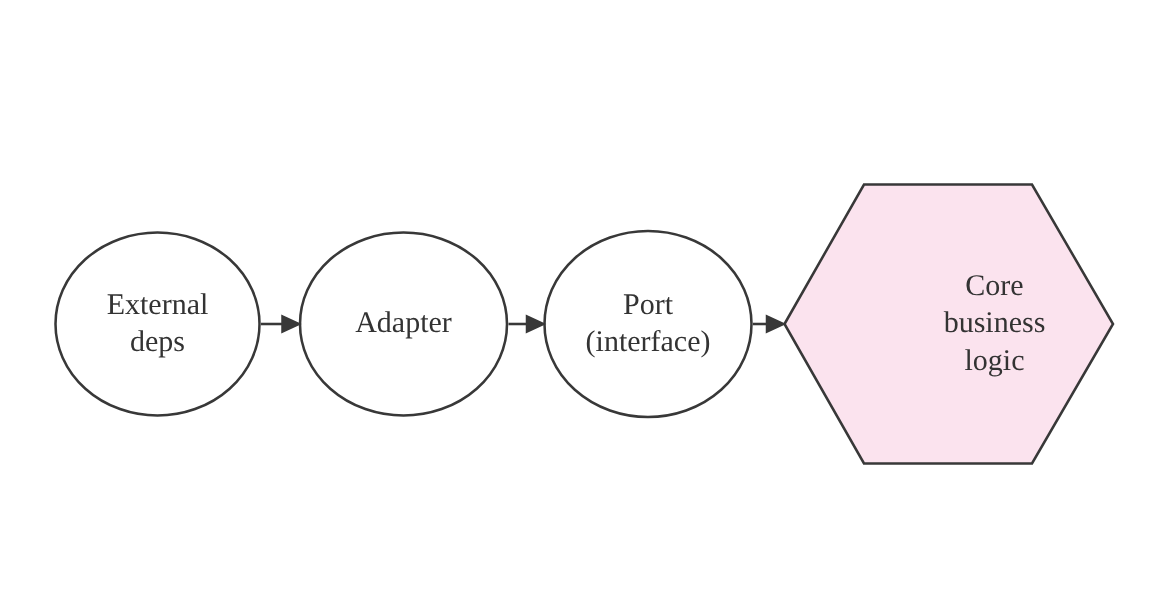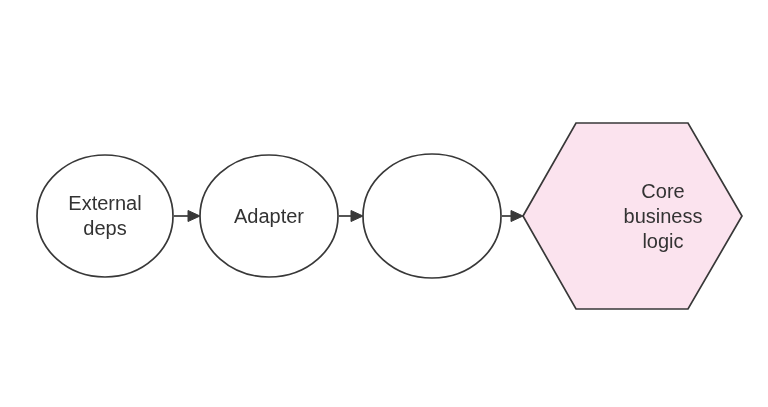--- a/index.html
+++ b/index.html
@@ -6,21 +6,21 @@
     margin: 0;
     padding: 0;
     background: #ffffff;
   }
   .stage {
     position: relative;
     width: 766px;
     height: 407px;
     background: #ffffff;
     overflow: hidden;
-    font-family: Liberation Sans, sans-serif;
+    font-family: Liberation Serif, serif;
   }
   .stage svg {
     position: absolute;
     left: 0;
     top: 0;
   }
   .node-shape {
     stroke: #383838;
     stroke-width: 1.7;
   }
@@ -65,16 +65,18 @@
     </g>
     <g>
       <line class="edge-line" x1="502" y1="216" x2="512" y2="216"></line>
       <polygon class="edge-head" points="511,210.5 523,216 511,221.5"></polygon>
     </g>
   </svg>
 
   <div class="node-label" style="left:105px; top:216px;">External
 deps</div>
   <div class="node-label" style="left:269px; top:216px;">Adapter</div>
+  <div class="node-label" style="left:432px; top:216px;">Port
+(interface)</div>
   <div class="node-label" style="left:663px; top:216px;">Core
 business
 logic</div>
 </div>
 
 </body></html>

